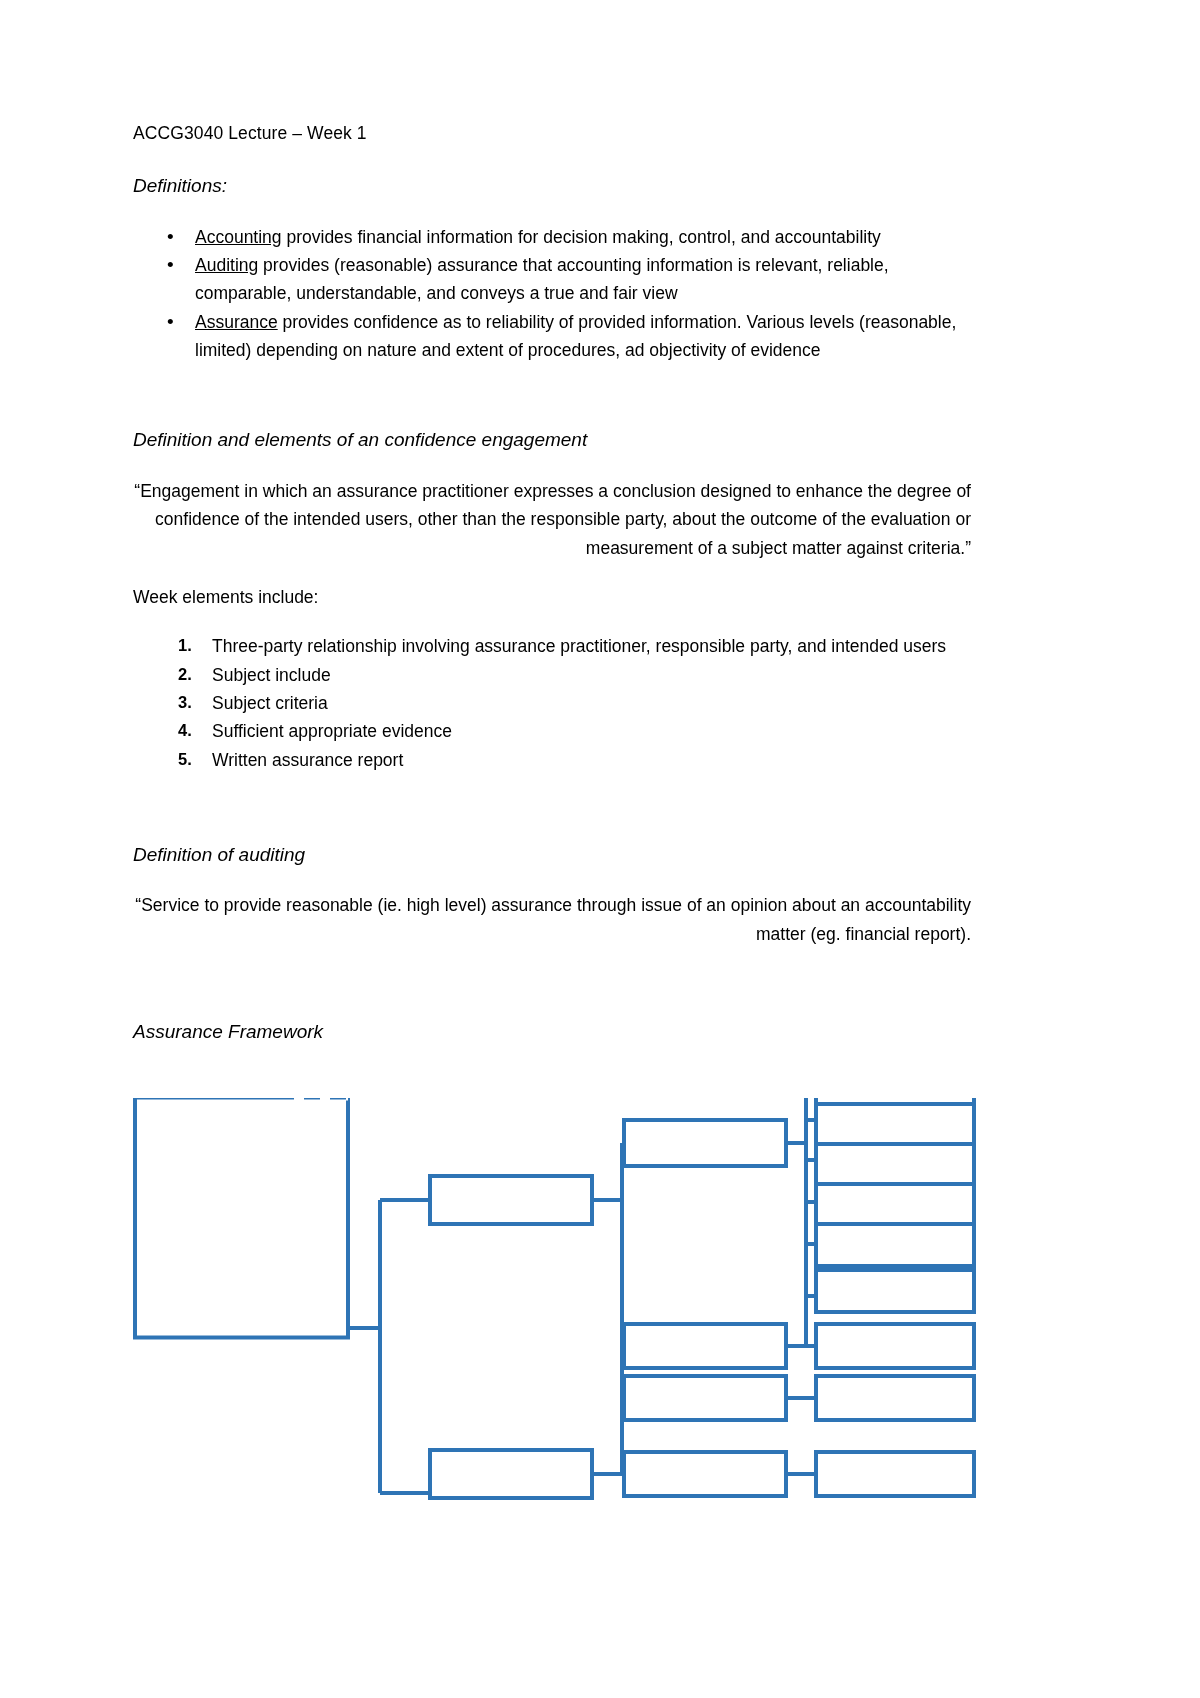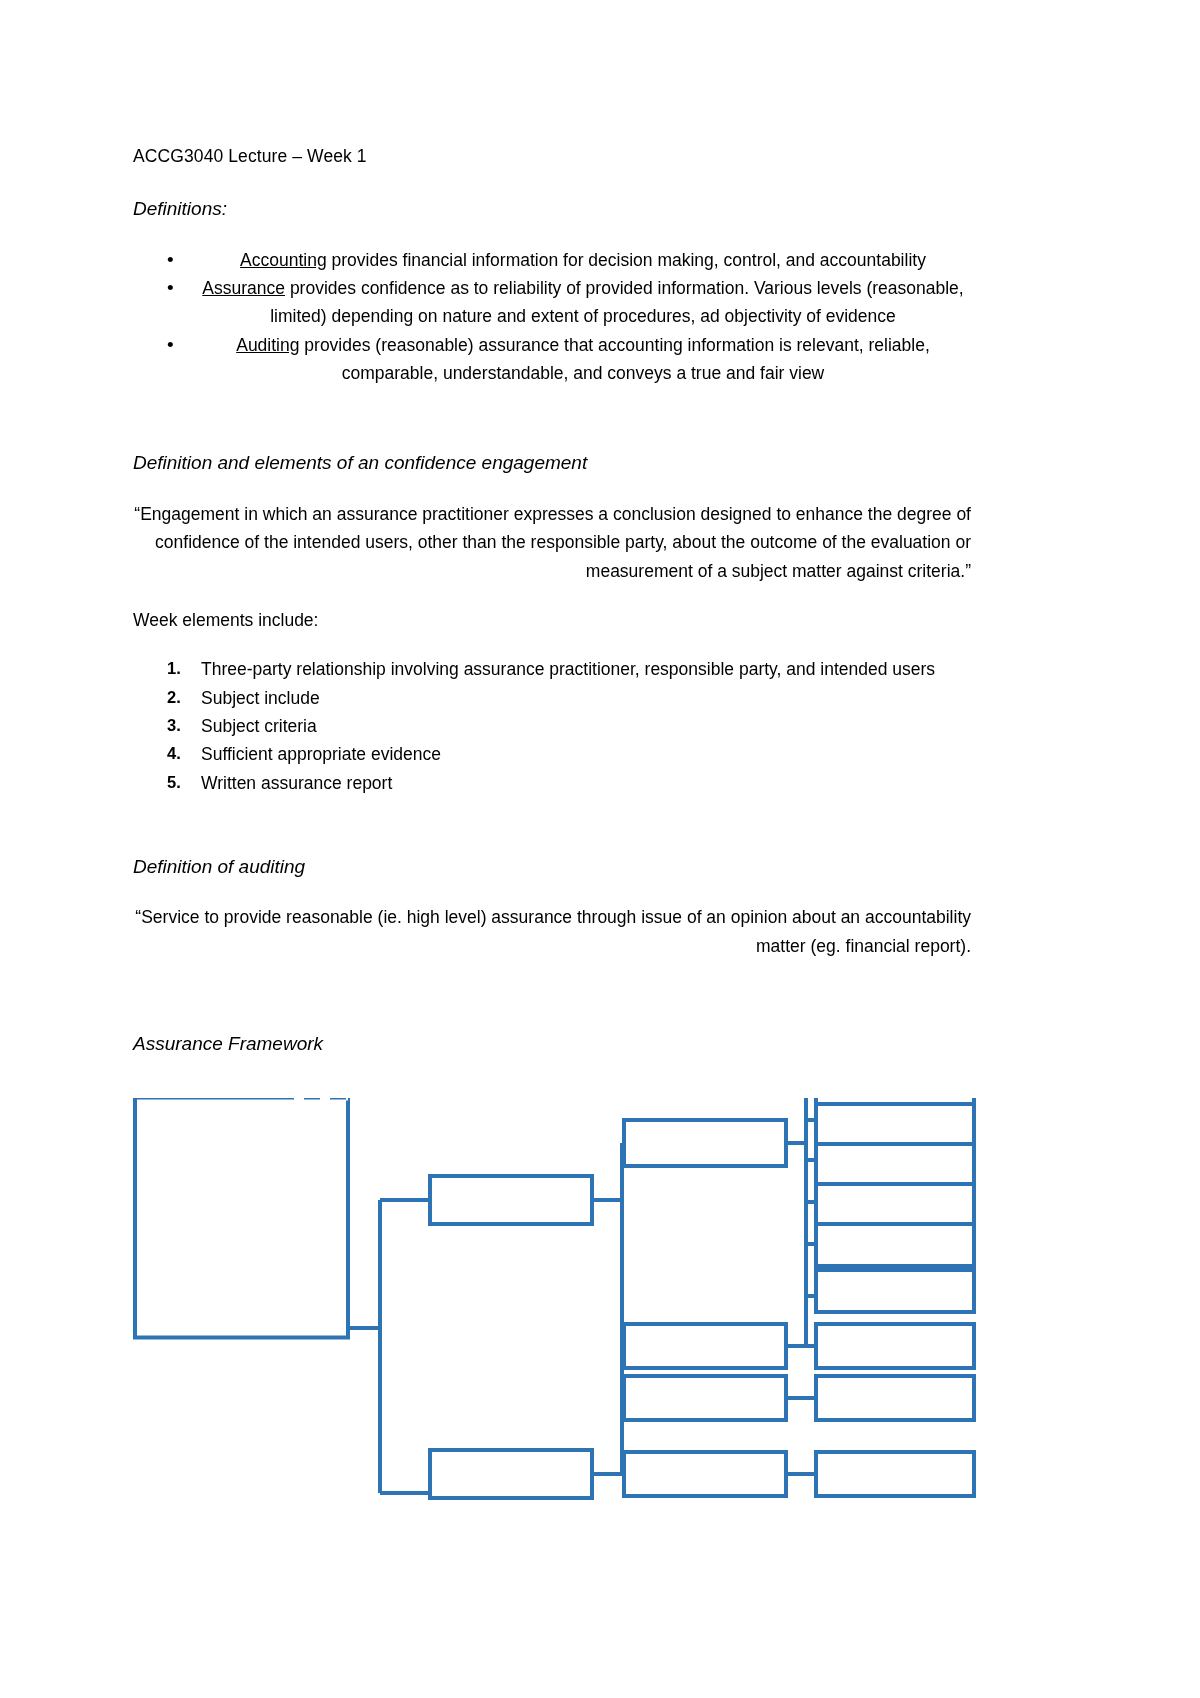--- a/index.html
+++ b/index.html
@@ -17,21 +17,21 @@
   }
   .page {
     position: relative;
     width: 1200px;
     height: 1698px;
     background: #ffffff;
   }
   .content {
     position: absolute;
     left: 133px;
-    top: 143px;
+    top: 120px;
     width: 838px;
   }
 
   
   .doc-title {
     font-size: 17.5px;
     line-height: 1.5;
     margin: 0 0 26px 0;
     letter-spacing: 0.1px;
   }
@@ -52,41 +52,40 @@
     margin: 0 0 22px 0;
     text-align: right;
   }
   .u { text-decoration: underline; }
 
   
   ul.bullets {
     margin: 0 0 6px 0;
     padding-left: 62px;
     list-style: none;
-    text-align: center;
   }
   ul.bullets > li {
     position: relative;
     font-size: 17.5px;
     line-height: 1.62;
     margin-bottom: 0px;
     padding-left: 0px;
   }
   ul.bullets > li::before {
     content: "\2022";
     position: absolute;
     left: -28px;
     top: -1px;
     font-size: 19px;
     line-height: 1.62;
   }
 
   
   ol.numbers {
-    margin: 0;
+    margin: 11px;
     padding-left: 68px;
     list-style: none;
     counter-reset: n;
   }
   ol.numbers > li {
     position: relative;
     font-size: 17.5px;
     line-height: 1.62;
     counter-increment: n;
   }
@@ -118,22 +117,22 @@
 <div class="page">
 
   <div class="content">
 
     <div class="doc-title"><span>ACCG3040 Lecture – Week 1</span></div>
 
     <div class="sec-head">Definitions:</div>
 
     <ul class="bullets">
       <li><span class="u">Accounting</span><span> provides financial information for decision making, control, and accountability</span></li>
+      <li><span class="u">Auditing</span><span> provides (reasonable) assurance that accounting information is relevant, reliable, comparable, understandable, and conveys a true and fair view</span></li>
       <li><span class="u">Assurance</span><span> provides confidence as to reliability of provided information. Various levels (reasonable, limited) depending on nature and extent of procedures, ad objectivity of evidence</span></li>
-      <li><span class="u">Auditing</span><span> provides (reasonable) assurance that accounting information is relevant, reliable, comparable, understandable, and conveys a true and fair view</span></li>
     </ul>
 
     <div class="gap-lg"></div>
 
     <div class="sec-head">Definition and elements of an confidence engagement</div>
 
     <div class="para">“Engagement in which an assurance practitioner expresses a conclusion designed to enhance the degree of confidence of the intended users, other than the responsible party, about the outcome of the evaluation or measurement of a subject matter against criteria.”</div>
 
     <div class="sec-head-plain">Week elements include:</div>
 

